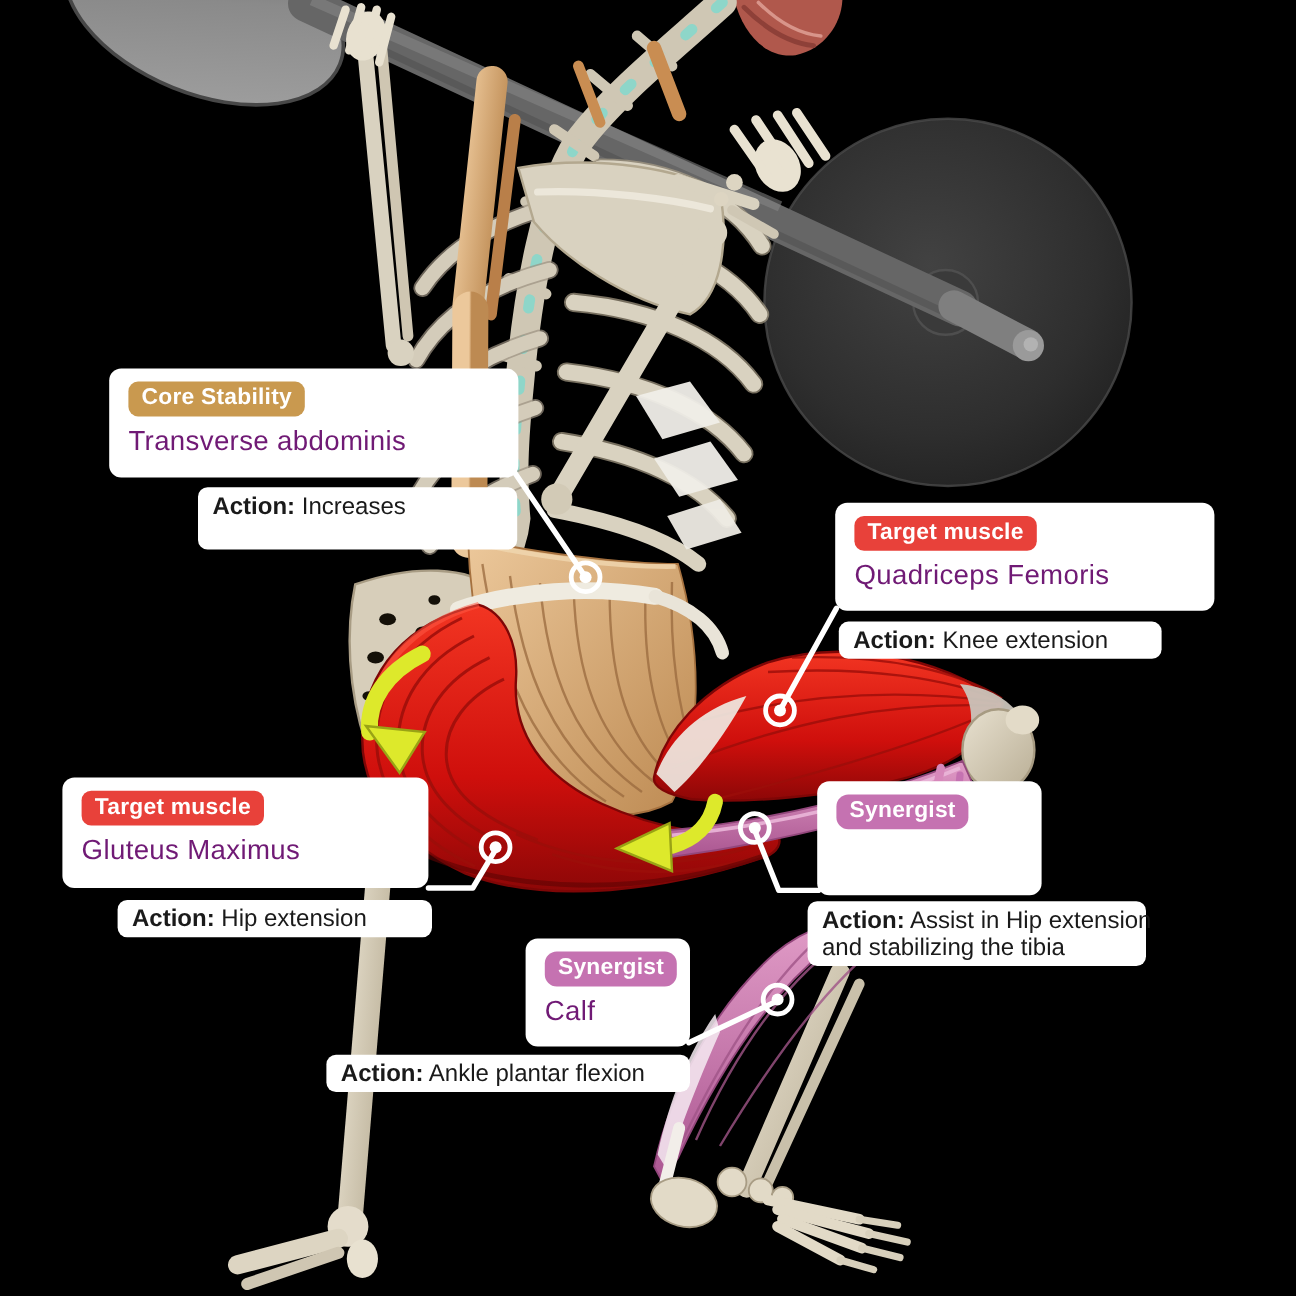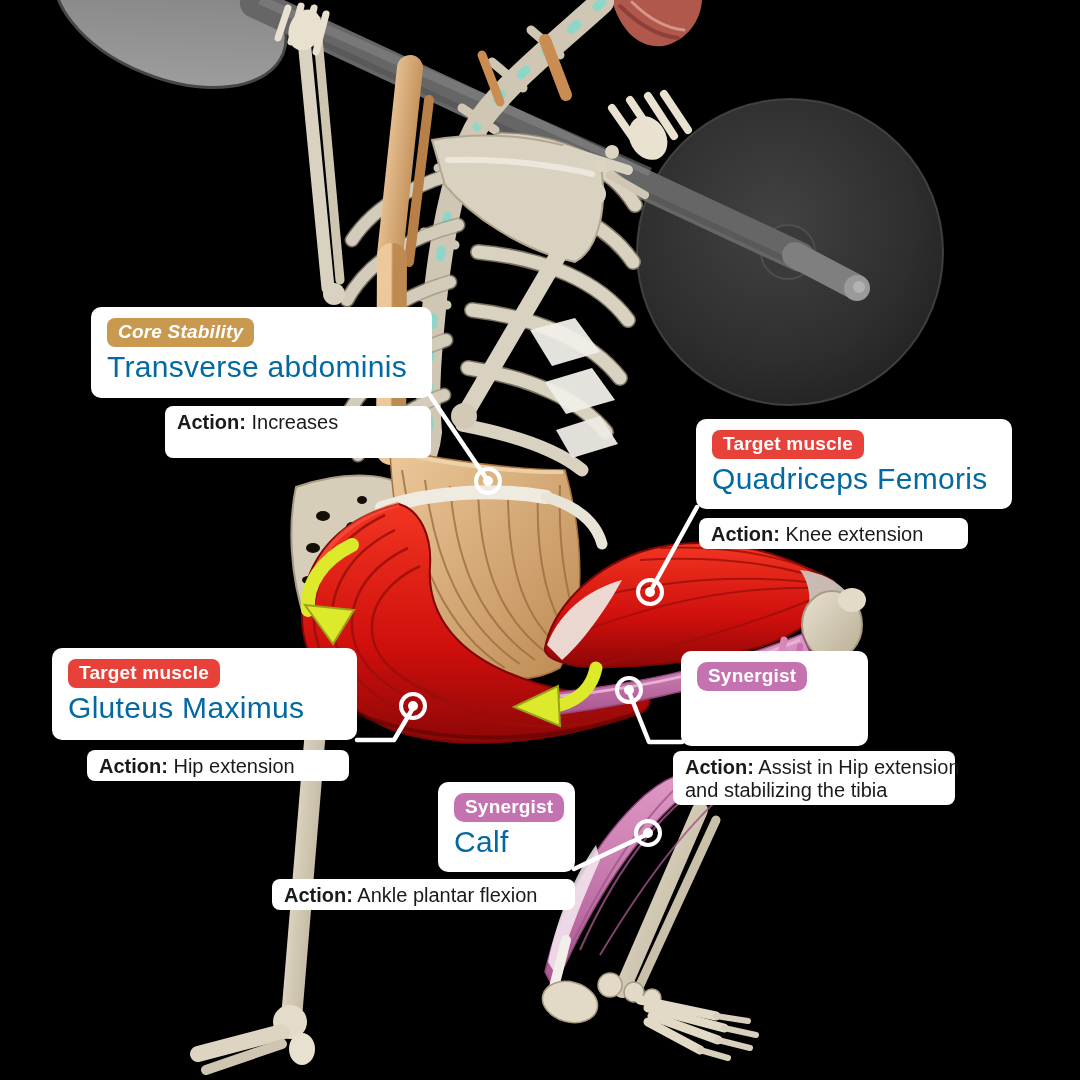--- a/index.html
+++ b/index.html
@@ -4,35 +4,35 @@
 <style>
   html,body{margin:0;padding:0;background:#000;}
   .stage{position:relative;width:1080px;height:1080px;background:#000;overflow:hidden;
          font-family:"Liberation Sans","DejaVu Sans",sans-serif;}
   .stage svg{position:absolute;left:0;top:0;}
 
   
   .card{position:absolute;background:#fff;border-radius:10px;box-sizing:border-box;}
   .badge{display:inline-block;margin:11px 0 0 16px;padding:3px 11px 4px;border-radius:8px;
          color:#fff;font-weight:bold;font-size:19px;line-height:22px;letter-spacing:.2px;}
-  .badge-core{background:#c9994f;font-style:italic;}
+  .badge-core{background:#c9994f;}
   .badge-target{background:#e8413a;}
   .badge-syn{background:#c572b1;border-radius:10px;}
-  .title{margin:3px 0 0 16px;font-size:30px;line-height:34px;color:#0369a1;letter-spacing:.3px;white-space:nowrap;}
+  .title{margin:3px 0 0 16px;font-size:23px;line-height:34px;color:#701a75;letter-spacing:.3px;white-space:nowrap;}
 
   .act{position:absolute;background:#fff;border-radius:8px;box-sizing:border-box;
        padding:5px 12px 3px;font-size:20px;line-height:23px;color:#1a1a1a;white-space:nowrap;}
   .act b{font-weight:bold;}
 
   .card-1{left:91px;top:307px;width:341px;height:91px;}
   .act-1{left:165px;top:406px;width:266px;min-height:52px;}
   .card-2{left:696px;top:419px;width:316px;height:90px;}
   .act-2{left:699px;top:518px;width:269px;}
   .card-3{left:52px;top:648px;width:305px;height:92px;}
-  .act-3{left:87px;top:750px;width:262px;}
+  .act-3{left:98px;top:750px;width:262px;}
   .card-4{left:681px;top:651px;width:187px;height:95px;}
   .act-4{left:673px;top:751px;width:282px;min-height:54px;}
   .card-5{left:438px;top:782px;width:137px;height:90px;}
   .act-5{left:272px;top:879px;width:303px;}
 </style>
 </head>
 <body>
 
 <div class="stage">
 

